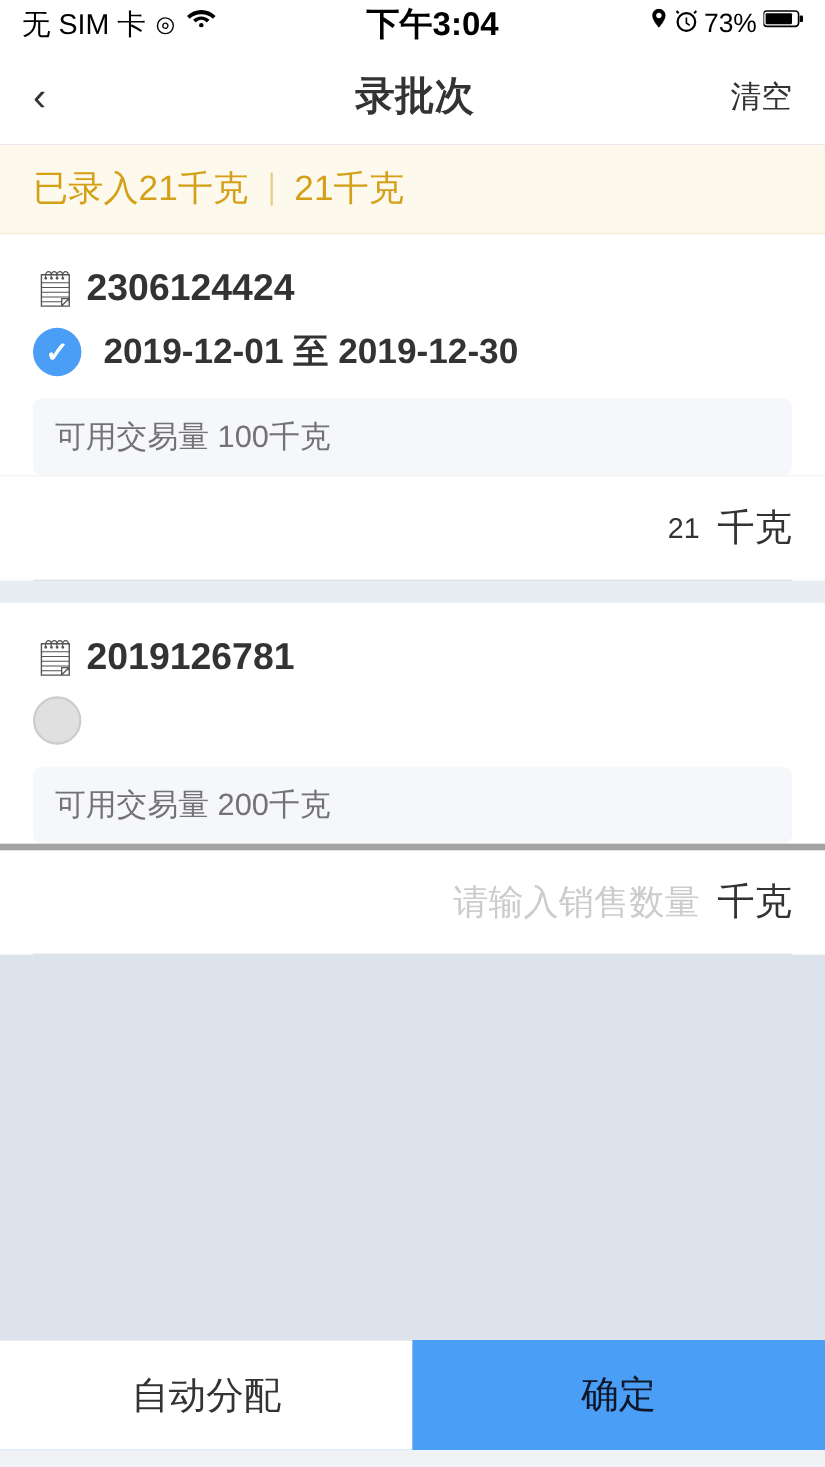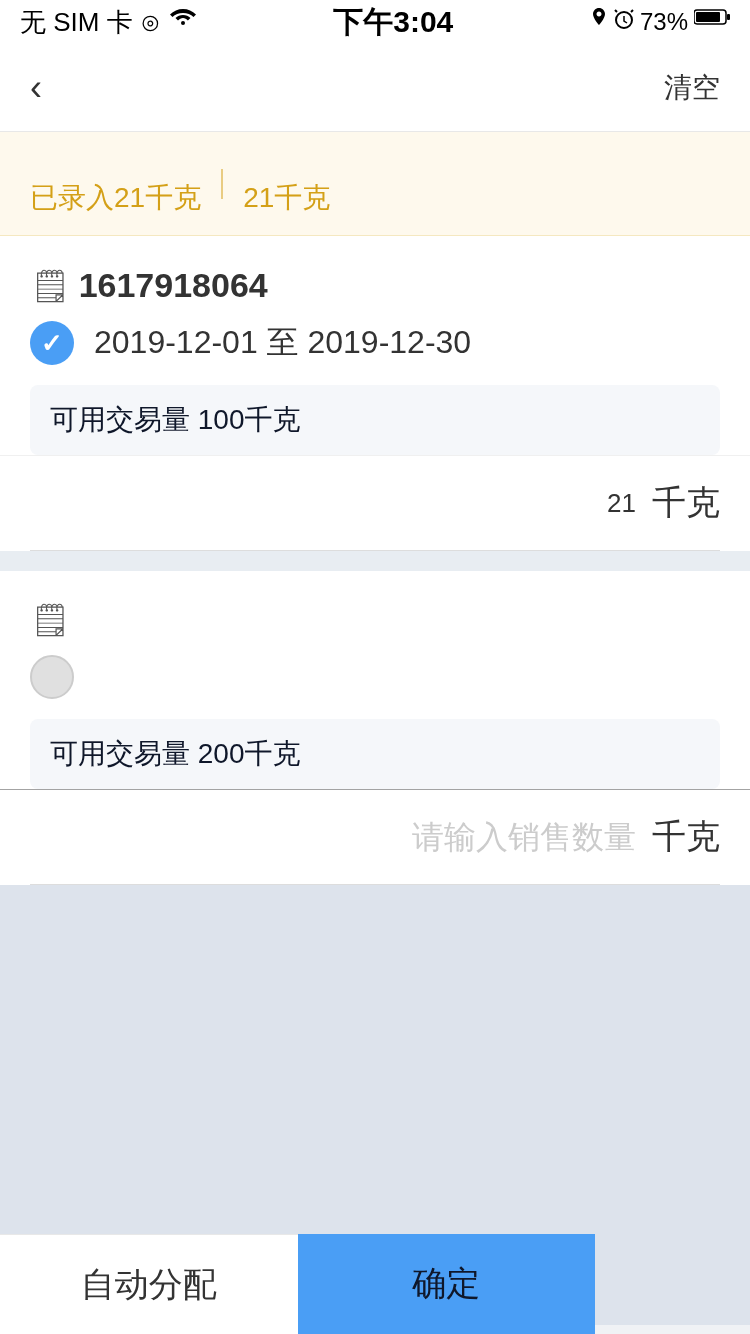--- a/index.html
+++ b/index.html
@@ -72,24 +72,23 @@
     
     .info-bar {
       background: #fef9ed;
       padding: 18px 30px;
       display: flex;
       align-items: center;
       gap: 20px;
       border-bottom: 1px solid #f5e8c0;
     }
     .info-bar-item {
-      font-size: 28px;
+      font-size: 32px;
       color: #d4a017;
       font-weight: 500;
-      margin-top: 29px;
     }
     .info-bar-divider {
       width: 2px;
       height: 30px;
       background: #d4a017;
       opacity: 0.5;
     }
 
     
     .card {
@@ -137,31 +136,32 @@
       border: 2px solid #ccc;
     }
     .check-mark {
       color: #fff;
       font-size: 26px;
       font-weight: bold;
     }
     .date-text {
       font-size: 32px;
       color: #333;
+      font-weight: bold;
     }
 
     .avail-box {
       background: #f5f7fa;
       border-radius: 8px;
       padding: 16px 20px;
       margin-bottom: 0;
     }
     .avail-text {
       font-size: 28px;
-      color: #0f172a;
+      color: #737373;
     }
 
     .quantity-row {
       display: flex;
       align-items: center;
       justify-content: flex-end;
       gap: 16px;
       padding: 24px 30px;
       background: #fff;
       border-top: 1px solid #f0f0f0;
@@ -175,21 +175,21 @@
       font-size: 34px;
       color: #333;
     }
     .quantity-input-area {
       display: flex;
       align-items: center;
       justify-content: flex-end;
       gap: 16px;
       padding: 24px 30px;
       background: #fff;
-      border-top: 1px solid #a3a3a3;
+      border-top: 6px solid #a3a3a3;
     }
     .quantity-input {
       border: none;
       outline: none;
       font-size: 32px;
       color: #ccc;
       text-align: right;
       width: 300px;
       background: transparent;
     }
@@ -211,23 +211,23 @@
     
     .bottom-fill {
       background: #dde3ec;
       flex: 1;
       min-height: 400px;
     }
 
     
     .bottom-bar {
       position: fixed;
-      bottom: 0;
+      bottom: 16px;
       left: 0;
-      width: 595px;
+      width: 750px;
       height: 100px;
       display: flex;
     }
     .btn-auto {
       flex: 1;
       background: #fff;
       border: none;
       font-size: 34px;
       color: #333;
       cursor: pointer;
@@ -281,33 +281,34 @@
     <svg width="36" height="18" viewBox="0 0 36 18">
       <rect x="0" y="2" width="32" height="14" rx="3" ry="3" stroke="#000" stroke-width="1.5" fill="none"></rect>
       <rect x="33" y="6" width="3" height="6" rx="1" fill="#000"></rect>
       <rect x="2" y="4" width="24" height="10" rx="1" fill="#000"></rect>
     </svg>
   </div>
 </div>
 
 <div class="nav-bar">
   <div class="nav-back">‹</div>
+  <div class="nav-title">录批次</div>
   <div class="nav-action">清空</div>
 </div>
 
 <div class="info-bar">
   <span class="info-bar-item">已录入21千克</span>
   <div class="info-bar-divider"></div>
   <span class="info-bar-item">21千克</span>
 </div>
 
 <div class="card">
   <div class="batch-id-row">
     <span class="batch-icon">🗒</span>
-    <span class="batch-id">1617918064</span>
+    <span class="batch-id">2306124424</span>
   </div>
   <div class="date-row">
     <div class="radio-circle checked">
       <span class="check-mark">✓</span>
     </div>
     <span class="date-text">2019-12-01 至 2019-12-30</span>
   </div>
   <div class="avail-box">
     <span class="avail-text">可用交易量 100千克</span>
   </div>
@@ -319,20 +320,21 @@
 </div>
 <div class="quantity-divider">
   <div class="quantity-divider-line"></div>
 </div>
 
 <div class="separator"></div>
 
 <div class="card2">
   <div class="batch-id-row">
     <span class="batch-icon">🗒</span>
+    <span class="batch-id">2019126781</span>
   </div>
   <div class="date-row">
     <div class="radio-circle unchecked">
     </div>
   </div>
   <div class="avail-box">
     <span class="avail-text">可用交易量 200千克</span>
   </div>
 </div>
 

